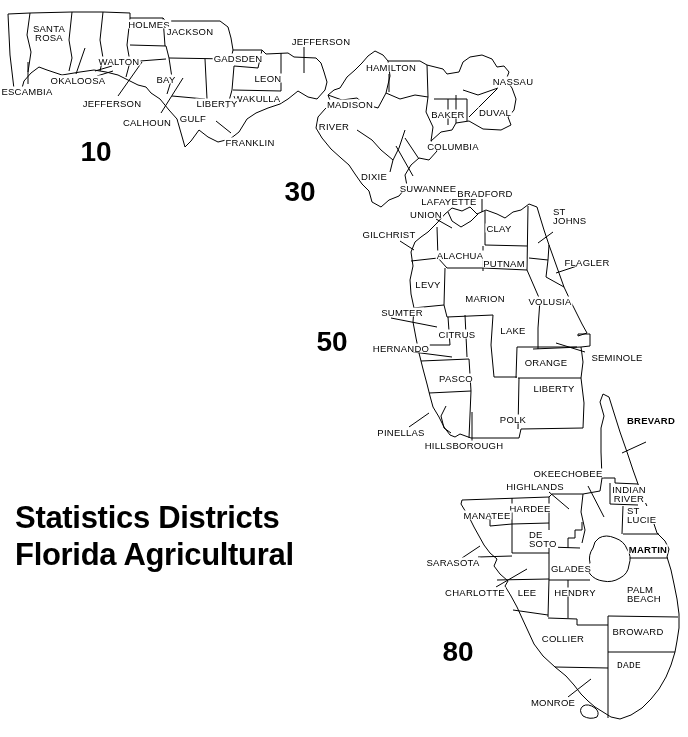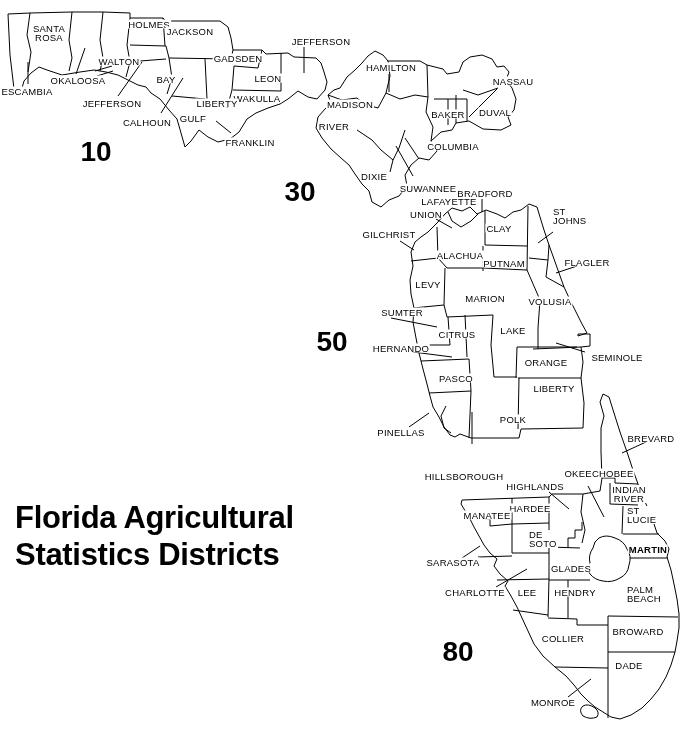--- a/index.html
+++ b/index.html
@@ -308,28 +308,28 @@
       </div>
       <div class="county-label" style="left: 554px; top: 388px;">
         <div>LIBERTY</div>
       </div>
       <div class="county-label" style="left: 513px; top: 419px;">
         <div>POLK</div>
       </div>
       <div class="county-label" style="left: 401px; top: 432px;">
         <div>PINELLAS</div>
       </div>
-      <div class="county-label" style="left: 464px; top: 476px;">
+      <div class="county-label" style="left: 464px; top: 445px;">
         <div>HILLSBOROUGH</div>
       </div>
       <div class="district-number" style="left: 458px; top: 652px;">80</div>
-      <div class="county-label" style="left: 651px; top: 438px;">
+      <div class="county-label" style="left: 651px; top: 420px; font-weight: bold;">
         <div>BREVARD</div>
       </div>
-      <div class="county-label" style="left: 599px; top: 473px;">
+      <div class="county-label" style="left: 568px; top: 473px;">
         <div>OKEECHOBEE</div>
       </div>
       <div class="county-label" style="left: 535px; top: 486px;">
         <div>HIGHLANDS</div>
       </div>
       <div class="county-label" style="left: 629px; top: 494px;">
         <div>INDIAN</div>
         <div>RIVER</div>
       </div>
       <div class="county-label" style="left: 530px; top: 508px;">
@@ -367,26 +367,26 @@
       <div class="county-label align-left" style="left: 626px; top: 594px;">
         <div>PALM</div>
         <div>BEACH</div>
       </div>
       <div class="county-label" style="left: 638px; top: 631px;">
         <div>BROWARD</div>
       </div>
       <div class="county-label" style="left: 563px; top: 638px;">
         <div>COLLIER</div>
       </div>
-      <div class="county-label" style="left: 629px; top: 665px;">
+      <div class="county-label" style="left: 629px; top: 665px; font-family: Liberation Mono, monospace;">
         <div>DADE</div>
       </div>
       <div class="county-label" style="left: 553px; top: 702px;">
         <div>MONROE</div>
       </div>
     </div>
 
   <div class="map-title">
+    <div>Statistics Districts</div>
     <div>Florida Agricultural</div>
-    <div>Statistics Districts</div>
   </div>
 
 </div>
 
 </body></html>

